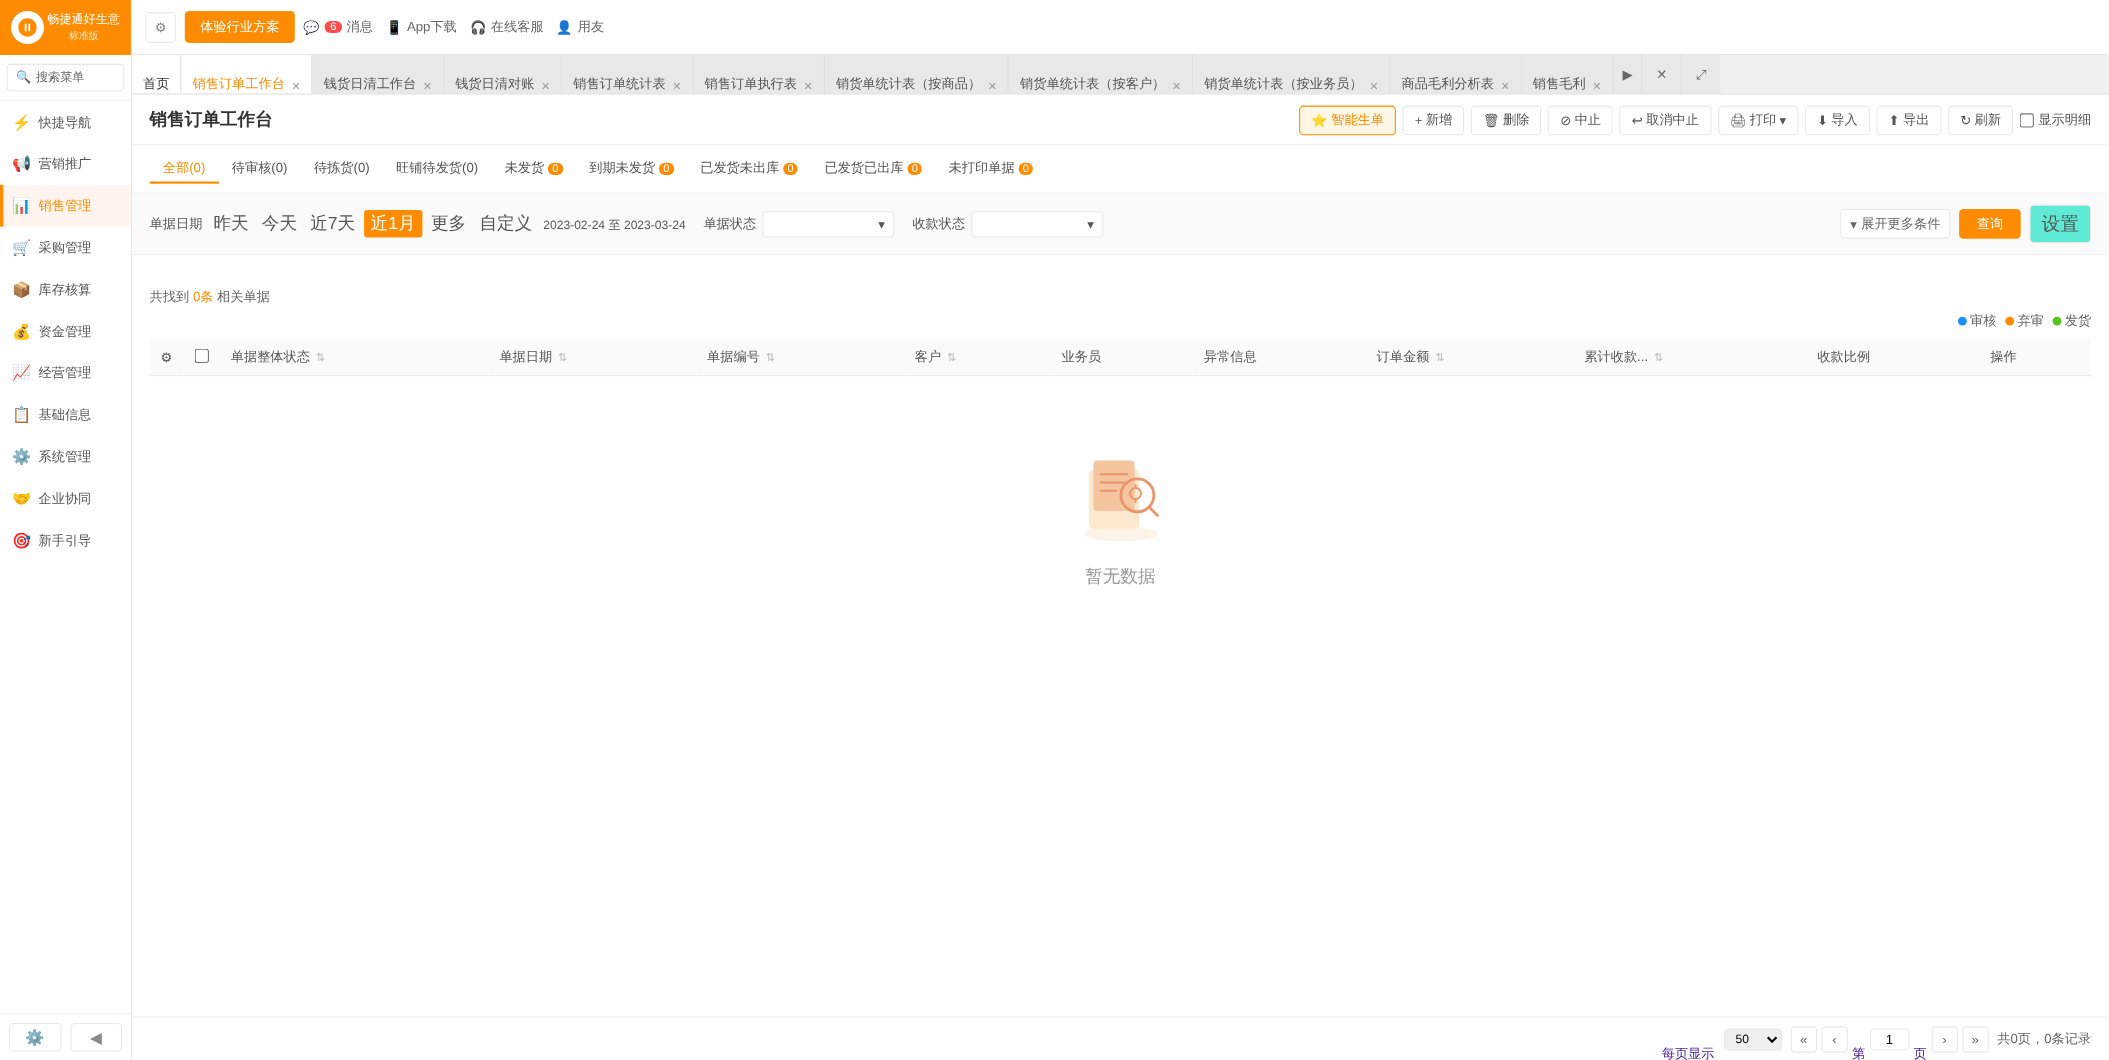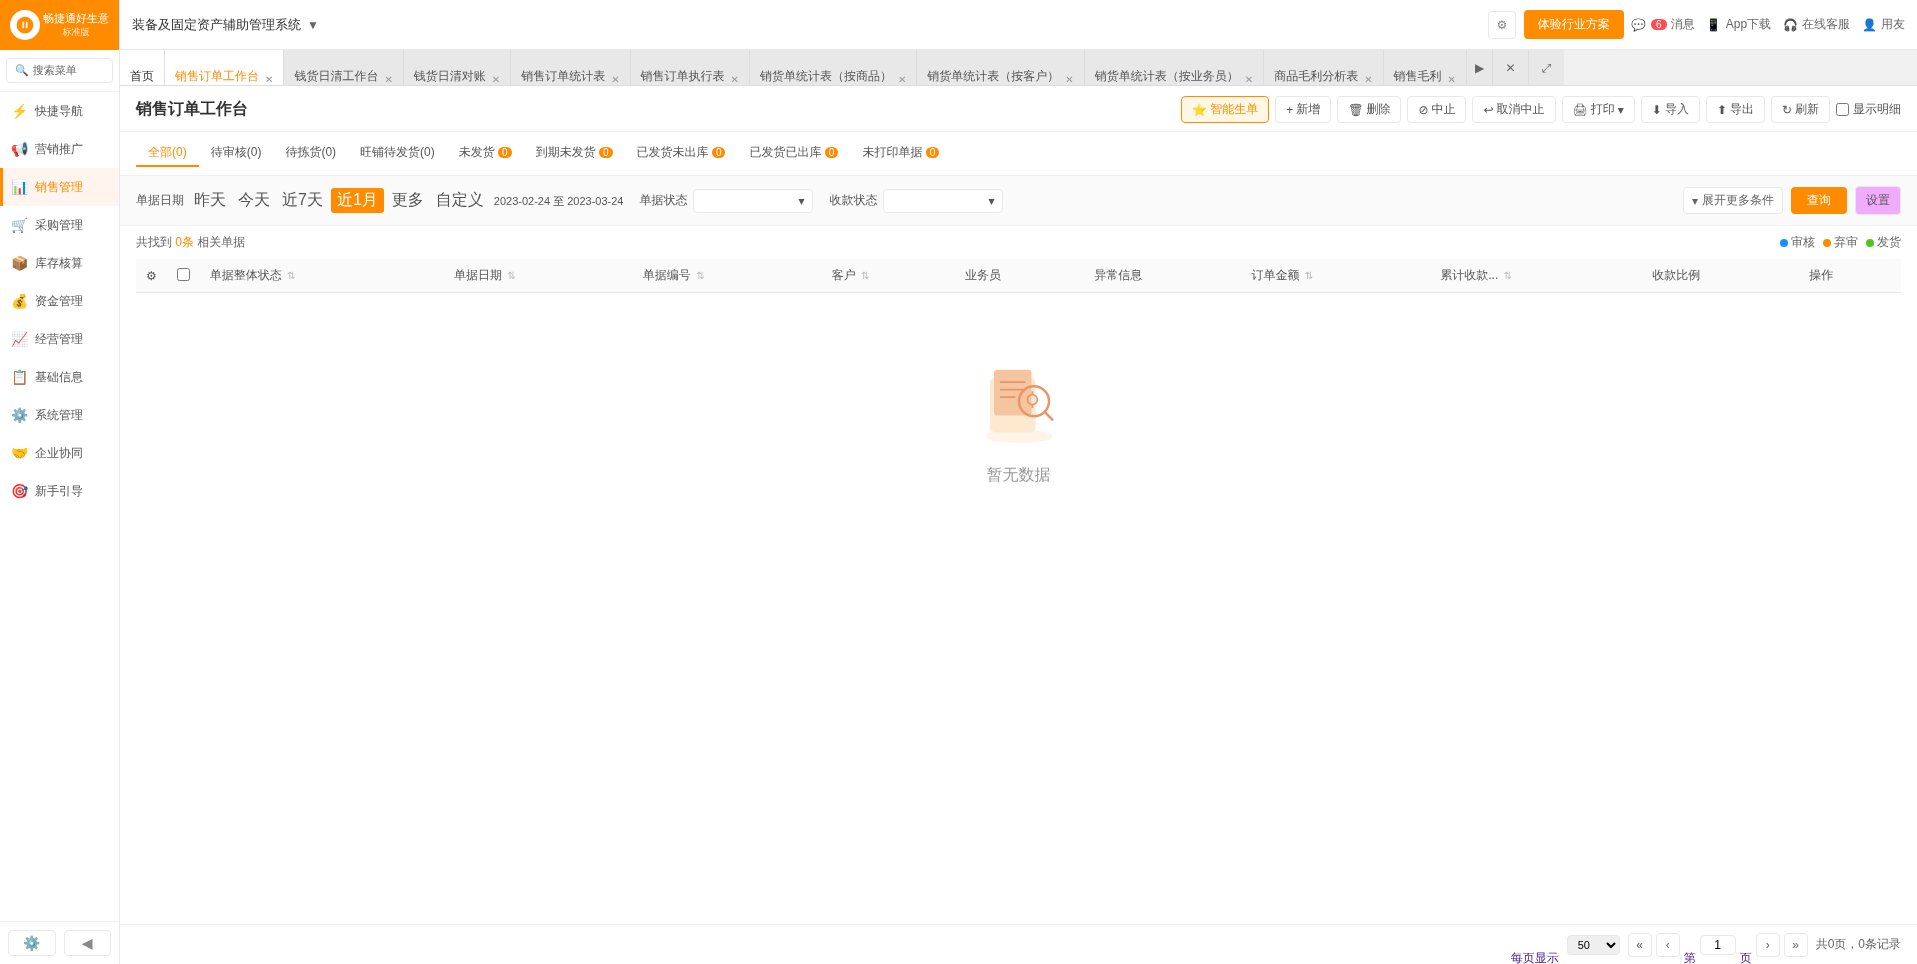--- a/index.html
+++ b/index.html
@@ -63,28 +63,28 @@
     .search-row { display: flex; align-items: center; gap: 16px; flex-wrap: wrap; }
     .search-item { display: flex; align-items: center; gap: 6px; }
     .search-label { color: #555; font-size: 12px; white-space: nowrap; }
     .search-date-options { display: flex; align-items: center; gap: 4px; font-size: 16px; }
     .date-opt { color: #555; cursor: pointer; padding: 2px 4px; }
     .date-opt.active { background: #ff8c00; color: white; border-radius: 3px; padding: 2px 6px; }
     .date-range { color: #555; font-size: 11px; margin-top: 2px; }
     .search-select { border: 1px solid #e8e8e8; border-radius: 4px; padding: 4px 8px; font-size: 12px; color: #555; background: white; cursor: pointer; min-width: 120px; display: flex; align-items: center; justify-content: space-between; gap: 4px; }
     .expand-btn { display: flex; align-items: center; gap: 4px; color: #666; cursor: pointer; font-size: 12px; padding: 4px 8px; border: 1px solid #e8e8e8; border-radius: 4px; background: white; }
     .query-btn { background: #ff8c00; color: white; border: none; border-radius: 4px; padding: 5px 16px; font-size: 12px; cursor: pointer; }
-    .set-btn { background: #f0abfc; color: #555; border: 1px solid #e8e8e8; border-radius: 4px; padding: 5px 10px; font-size: 12px; cursor: pointer; }
+    .set-btn { background: #5eead4; color: #555; border: 1px solid #e8e8e8; border-radius: 4px; padding: 5px 10px; font-size: 17px; cursor: pointer; }
 
     
     .table-area { flex: 1; overflow: auto; padding: 8px 16px; }
     .table-summary { display: flex; align-items: center; justify-content: space-between; margin-bottom: 8px; }
     .table-summary-text { font-size: 12px; color: #666; }
     .table-summary-text span { color: #ff8c00; }
-    .table-actions { display: flex; gap: 8px; }
+    .table-actions { display: flex; gap: 8px; margin-top: 43px; }
     .table-action-btn { display: flex; align-items: center; gap: 3px; font-size: 12px; color: #666; cursor: pointer; }
     .table-action-btn .dot { width: 8px; height: 8px; border-radius: 50%; }
     .dot-blue { background: #1890ff; }
     .dot-orange { background: #ff8c00; }
     .dot-green { background: #52c41a; }
 
     
     .data-table { width: 100%; border-collapse: collapse; font-size: 12px; }
     .data-table th { background: #fafafa; border-bottom: 1px solid #e8e8e8; padding: 8px 10px; text-align: left; color: #555; font-weight: 500; white-space: nowrap; }
     .data-table th .sort-arrows { color: #bbb; font-size: 10px; margin-left: 2px; }
@@ -178,24 +178,20 @@
 
   <div class="sidebar-bottom">
     <button class="sidebar-bottom-btn">⚙️</button>
     <button class="sidebar-bottom-btn">◀</button>
   </div>
 </div>
 
 <div class="main">
 
   <div class="topbar">
-    <span class="topbar-title">
-      <span>装备及固定资产辅助管理系统</span>
-      <button class="topbar-dropdown">▼</button>
-    </span>
     <div class="topbar-gear">⚙</div>
     <button class="topbar-industry-btn">体验行业方案</button>
     <div class="topbar-right">
       <div class="topbar-right-item">
         <span>💬</span>
         <span class="badge">6</span>
         <span>消息</span>
       </div>
       <div class="topbar-right-item">
         <span>📱</span>

